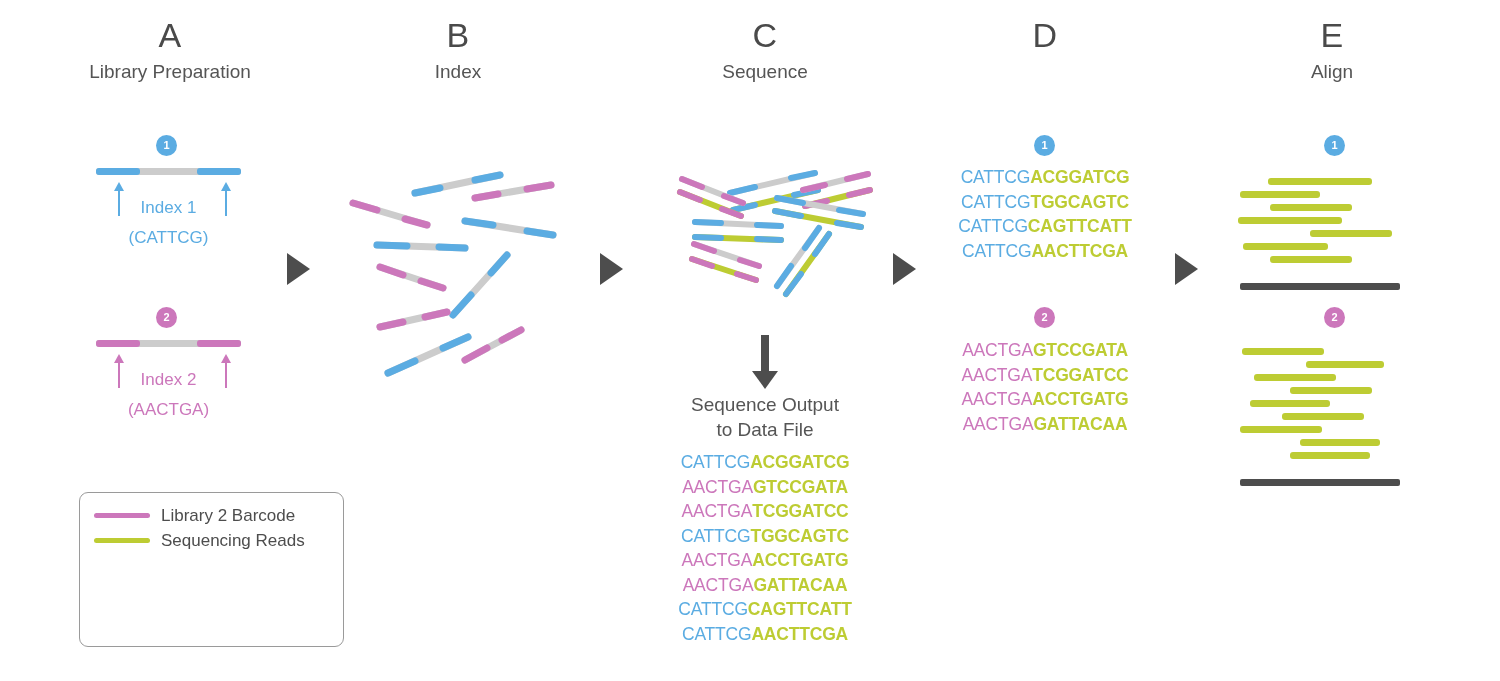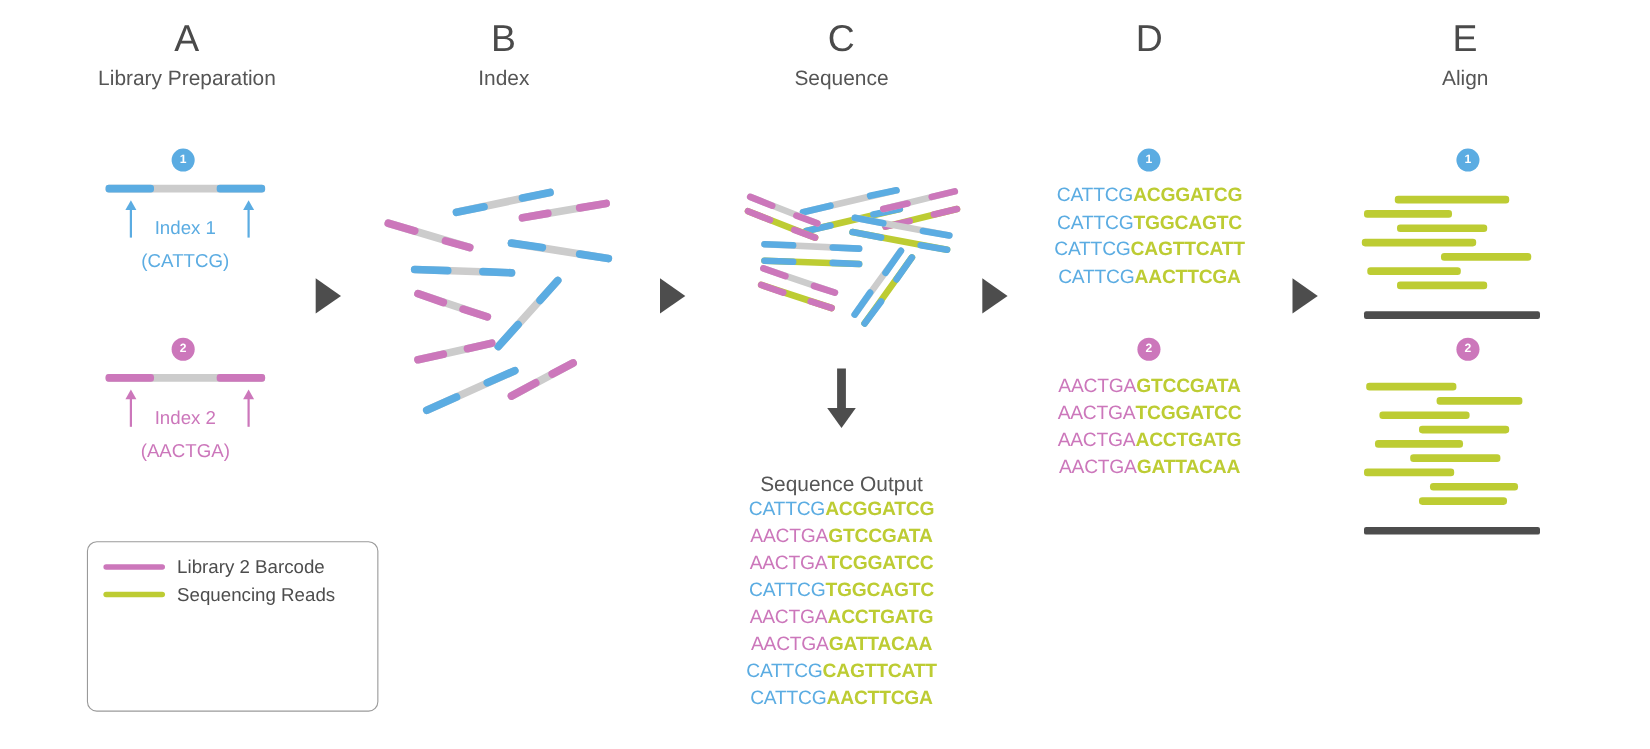--- a/index.html
+++ b/index.html
@@ -305,21 +305,22 @@
         <line x1="160" y1="96" x2="174" y2="76" stroke="#5BACE2"></line>
       </g>
     </g>
   </svg>
 
   <div class="downarrow" style="left:752px;top:335px;">
     <div class="shaft"></div>
     <div class="head"></div>
   </div>
 
-  <div class="seq-caption" style="left:660px;top:392px;width:210px;margin-top:36px;">Sequence Output</div>
+  <div class="seq-caption" style="left:660px;top:392px;width:210px;">Sequence Output</div>
+  <div class="seq-caption" style="left:660px;top:417px;width:210px;">to Data File</div>
 
   <div class="seq-list" id="seq-output" style="left:660px;top:450px;width:210px;">
       <div class="seq-line"><span class="bc-blue">CATTCG</span><span class="rd-green">ACGGATCG</span></div>
       <div class="seq-line"><span class="bc-pink">AACTGA</span><span class="rd-green">GTCCGATA</span></div>
       <div class="seq-line"><span class="bc-pink">AACTGA</span><span class="rd-green">TCGGATCC</span></div>
       <div class="seq-line"><span class="bc-blue">CATTCG</span><span class="rd-green">TGGCAGTC</span></div>
       <div class="seq-line"><span class="bc-pink">AACTGA</span><span class="rd-green">ACCTGATG</span></div>
       <div class="seq-line"><span class="bc-pink">AACTGA</span><span class="rd-green">GATTACAA</span></div>
       <div class="seq-line"><span class="bc-blue">CATTCG</span><span class="rd-green">CAGTTCATT</span></div>
       <div class="seq-line"><span class="bc-blue">CATTCG</span><span class="rd-green">AACTTCGA</span></div>

